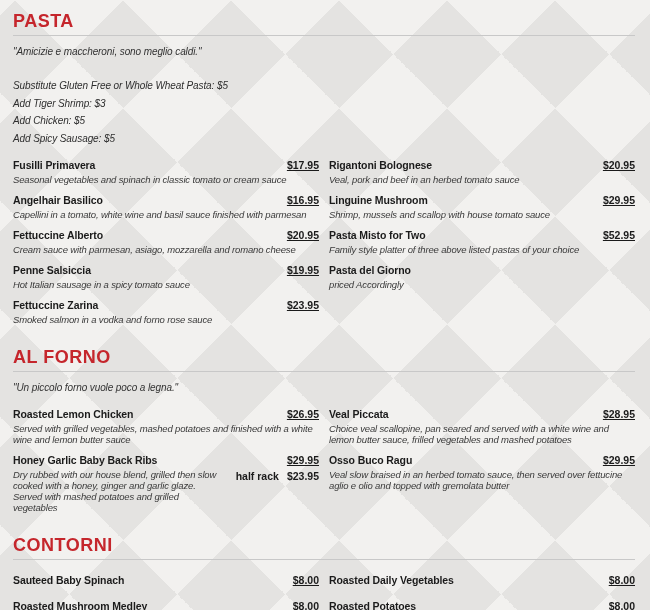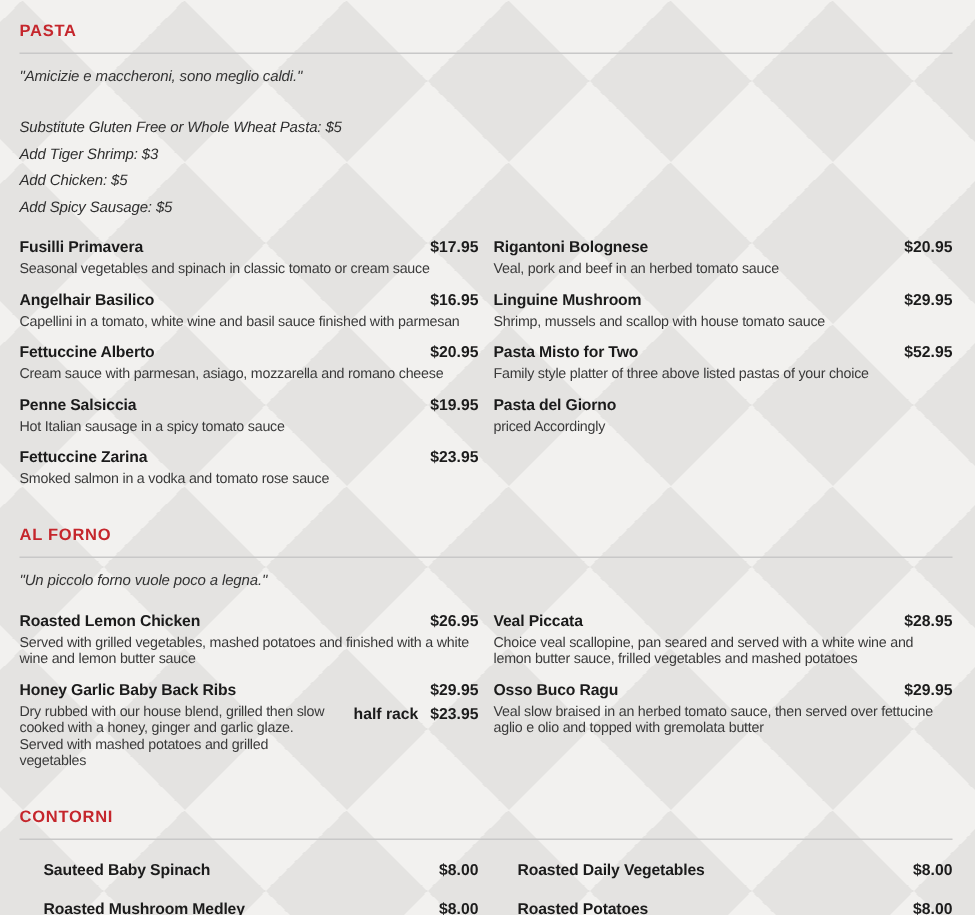--- a/index.html
+++ b/index.html
@@ -16,21 +16,21 @@
     --rule:#c8c8c8;
     --ink:#1b1b1b;
     --desc:#3a3a3a;
     --diamond-light:#f2f1ef;
     --diamond-dark:#e4e3e1;
   }
   .menu{padding:12px 15px 0 13px;}
   .section{margin-top:14px;}
   .section:first-child{margin-top:0;}
   .section-title{
-    margin:0;font-size:11px;line-height:18px;font-weight:bold;
+    margin:0;font-size:18px;line-height:18px;font-weight:bold;
     color:var(--accent);letter-spacing:.5px;
   }
   .section-rule{border:0;border-top:1px solid var(--rule);margin:5px 0 0 0;}
   .section-quote{
     margin-top:10px;font-size:10px;font-style:italic;color:#333;
     letter-spacing:-.1px;line-height:12px;
   }
   .addons{margin-top:22px;}
   .addon-line{
     font-size:10px;font-style:italic;color:#2e2e2e;letter-spacing:-.1px;
@@ -39,31 +39,31 @@
   .items{margin-top:14px;display:flex;gap:10px;}
   .col{flex:1 1 0;min-width:0;}
   .item{margin-bottom:9px;}
   .item-head{display:flex;align-items:baseline;gap:36px;}
   .item-name{
     font-size:10.5px;font-weight:bold;color:var(--ink);line-height:13px;
     letter-spacing:-.1px;
   }
   .item-price{
     margin-left:auto;font-size:10.5px;font-weight:bold;color:var(--ink);
-    line-height:13px;white-space:nowrap;padding-left:8px;
+    line-height:13px;white-space:nowrap;padding-left:8px;text-decoration:underline;
   }
   .item-desc{
-    font-size:9.5px;color:var(--desc);line-height:11px;
+    font-size:9.5px;font-style:italic;color:var(--desc);line-height:11px;
     letter-spacing:-.15px;margin-top:2px;
   }
   .item-subrow{display:flex;align-items:flex-start;}
   .item-subrow .item-desc{width:208px;margin-top:2px;}
   .extra{margin-left:auto;display:flex;gap:8px;align-items:center;margin-top:3px;white-space:nowrap;}
   .extra-label,.extra-price{font-size:10.5px;font-weight:bold;color:var(--ink);line-height:12px;}
-  .simple .item{margin-bottom:13px;margin-left:16px;}
+  .simple .item{margin-bottom:13px;}
 </style>
 </head>
 <body>
 
 <main class="menu">
     <section class="section">
       <h2 class="section-title">PASTA</h2>
       <hr class="section-rule">
       <div class="section-quote">"Amicizie e maccheroni, sono meglio caldi."</div>
       <div class="addons">
@@ -100,21 +100,21 @@
               <span class="item-name">Penne Salsiccia</span>
               <span class="item-price">$19.95</span>
             </div>
             <div class="item-desc">Hot Italian sausage in a spicy tomato sauce</div>
           </div>
           <div class="item">
             <div class="item-head">
               <span class="item-name">Fettuccine Zarina</span>
               <span class="item-price">$23.95</span>
             </div>
-            <div class="item-desc">Smoked salmon in a vodka and tomato rose sauce</div>
+            <div class="item-desc">Smoked salmon in a vodka and forno rose sauce</div>
           </div>
         </div>
         <div class="col">
           <div class="item">
             <div class="item-head">
               <span class="item-name">Rigantoni Bolognese</span>
               <span class="item-price">$20.95</span>
             </div>
             <div class="item-desc">Veal, pork and beef in an herbed tomato sauce</div>
           </div>

